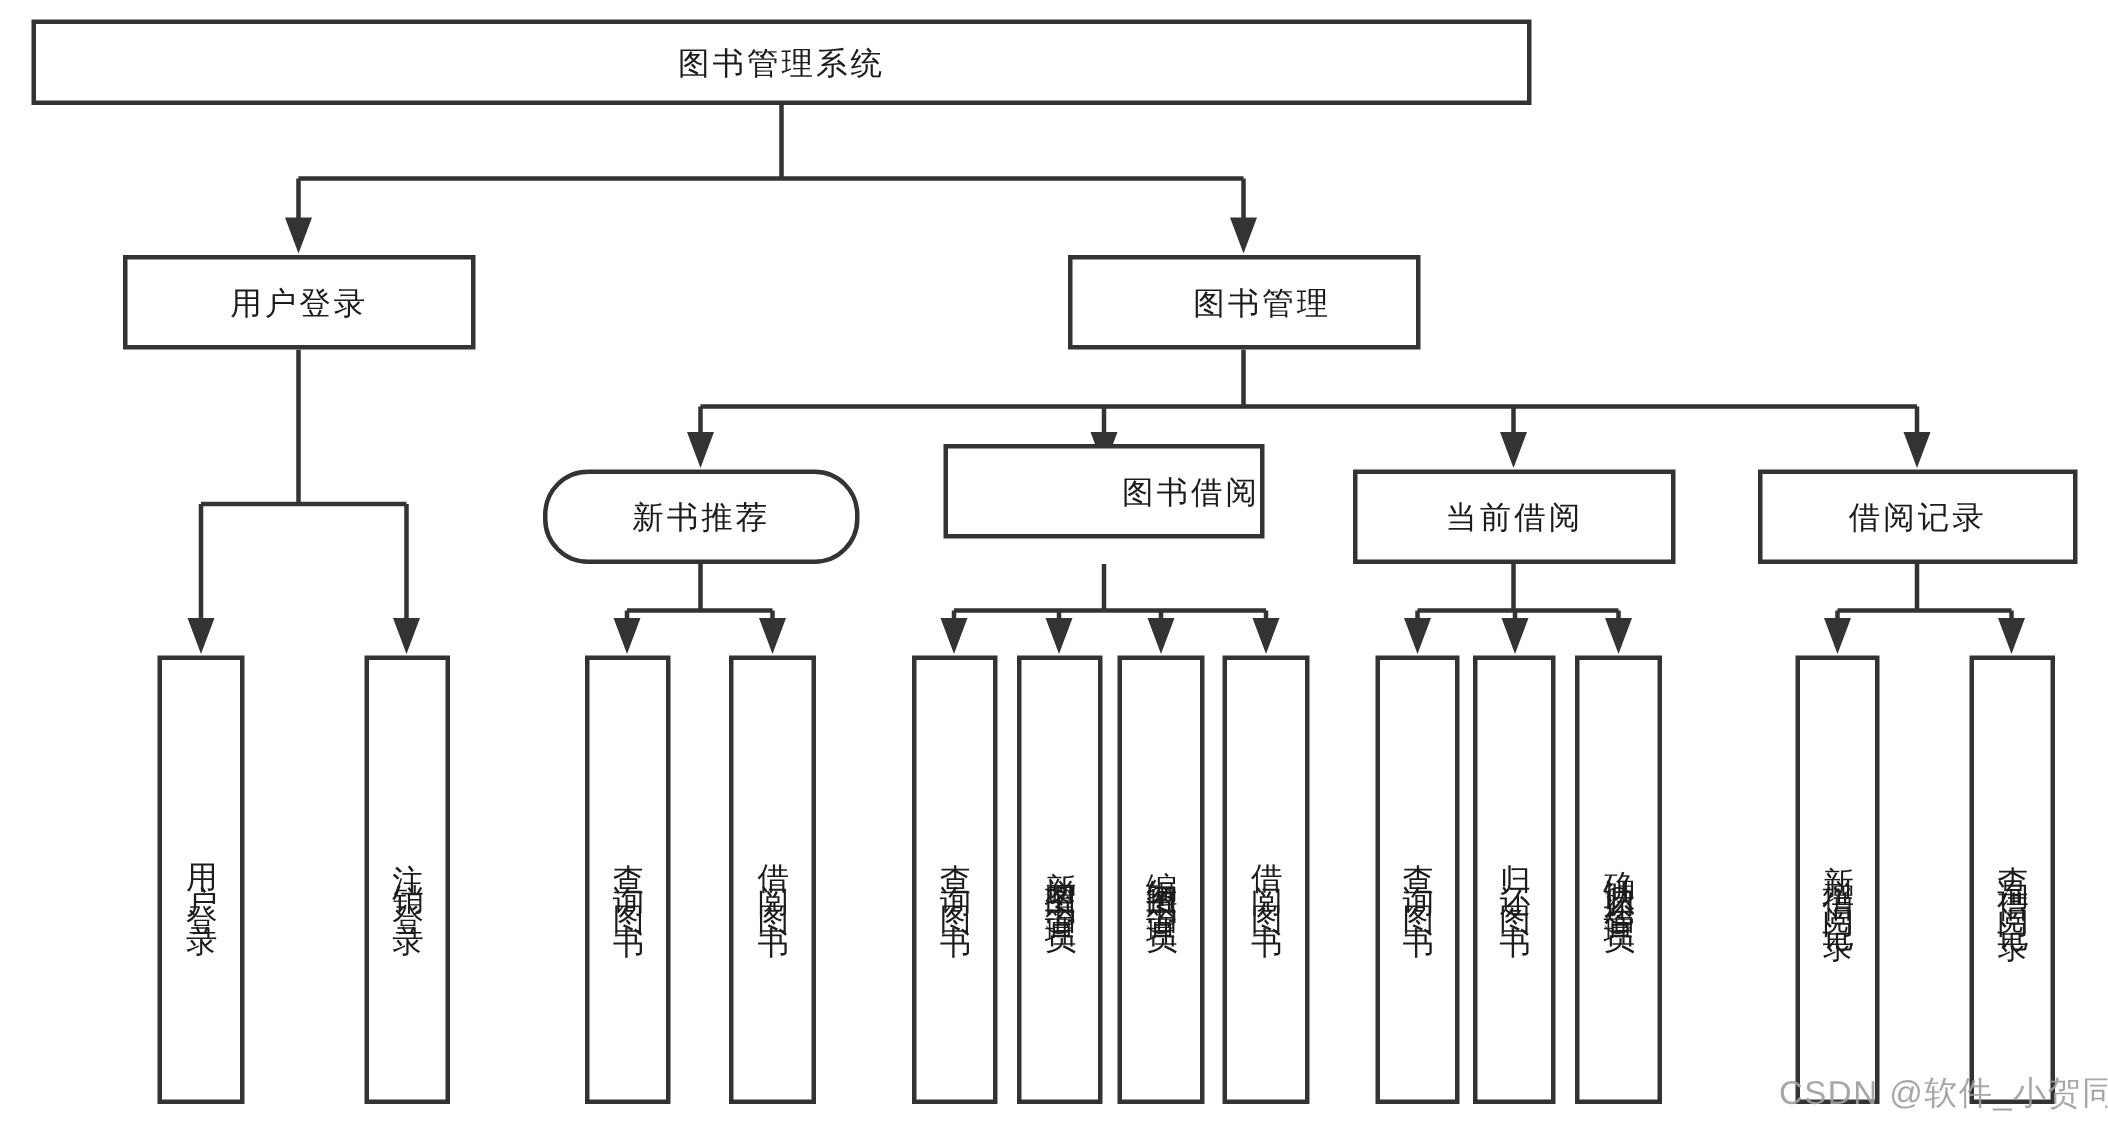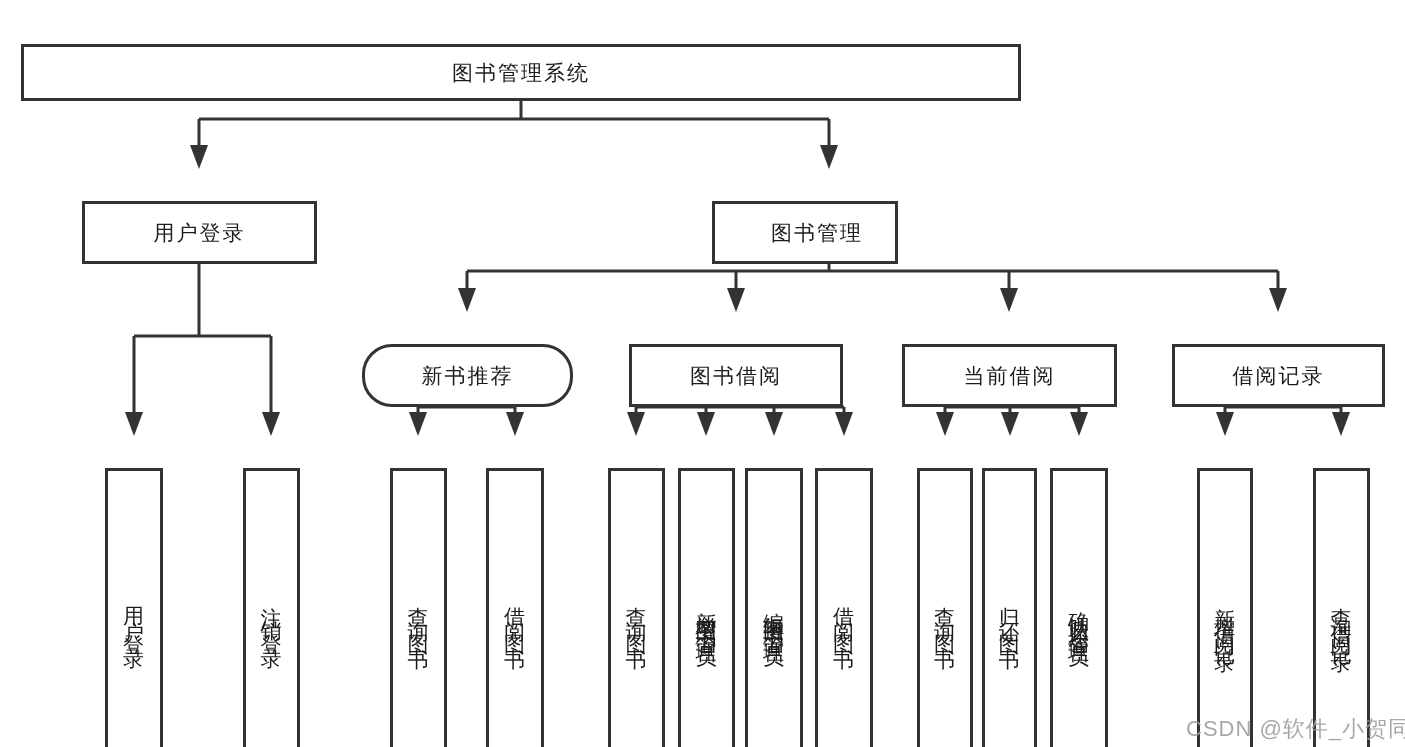--- a/index.html
+++ b/index.html
@@ -34,32 +34,31 @@
   }
   .box {
     position: absolute;
     box-sizing: border-box;
     background: #ffffff;
     border: 3px solid #333333;
     display: flex;
     align-items: center;
     justify-content: center;
     color: #1c1c1c;
-    margin-top: 31px;
   }
   .hlabel {
     font-size: 21px;
     letter-spacing: 2px;
     white-space: nowrap;
   }
   .root-box  { left: 21px;  top: 13px;  width: 1000px; height: 57px; }
   .l2-login  { left: 82px;  top: 170px; width: 235px;  height: 63px; }
-  .l2-mgmt   { left: 712px; top: 170px; width: 186px;  height: 63px; padding-left: 24px; }
+  .l2-mgmt   { left: 712px; top: 170px; width: 235px;  height: 63px; padding-left: 24px; }
   .l3-newrec { left: 362px; top: 313px; width: 211px;  height: 63px; border-radius: 30px; }
-  .l3-borrow { left: 629px; top: 313px; width: 214px;  height: 63px; }
+  .l3-borrow { left: 629px; top: 296px; width: 214px;  height: 63px; justify-content: flex-end; }
   .l3-current{ left: 902px; top: 313px; width: 215px;  height: 63px; }
   .l3-record { left: 1172px;top: 313px; width: 213px;  height: 63px; }
   .leaf { top: 437px; height: 299px; }
   .leaf .vtext {
     writing-mode: vertical-rl;
     text-orientation: mixed;
     font-size: 21px;
     line-height: 1;
     color: #1c1c1c;
   }

